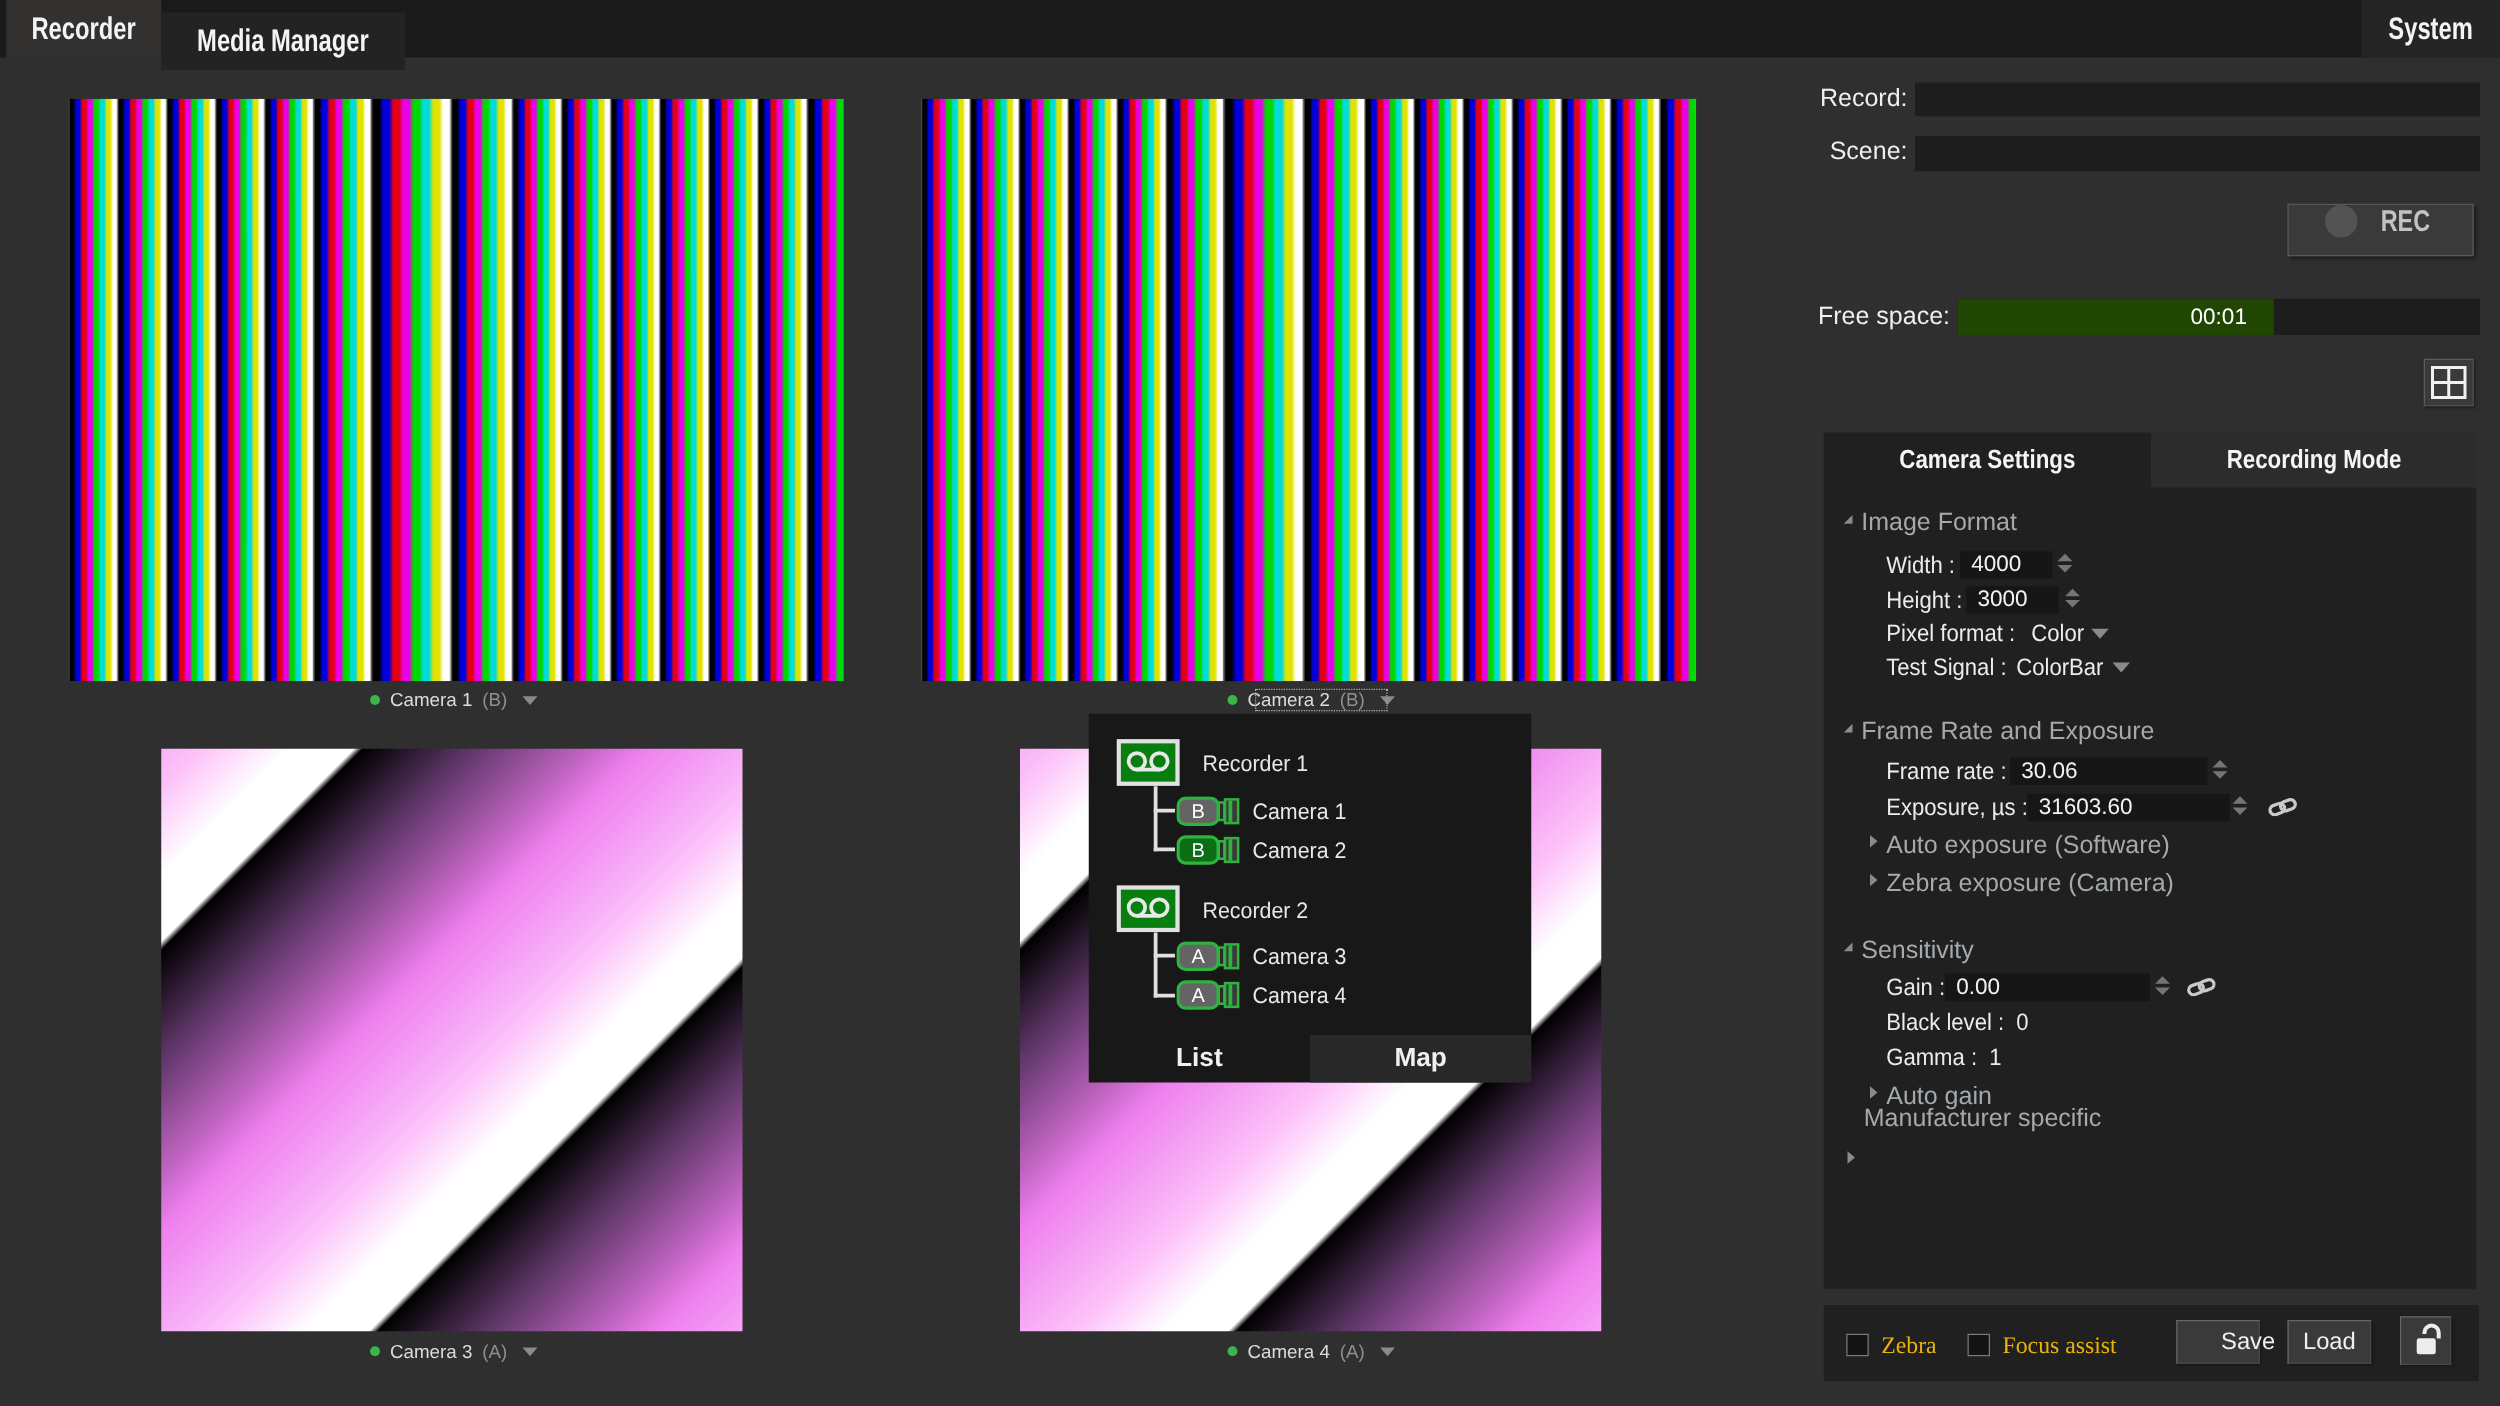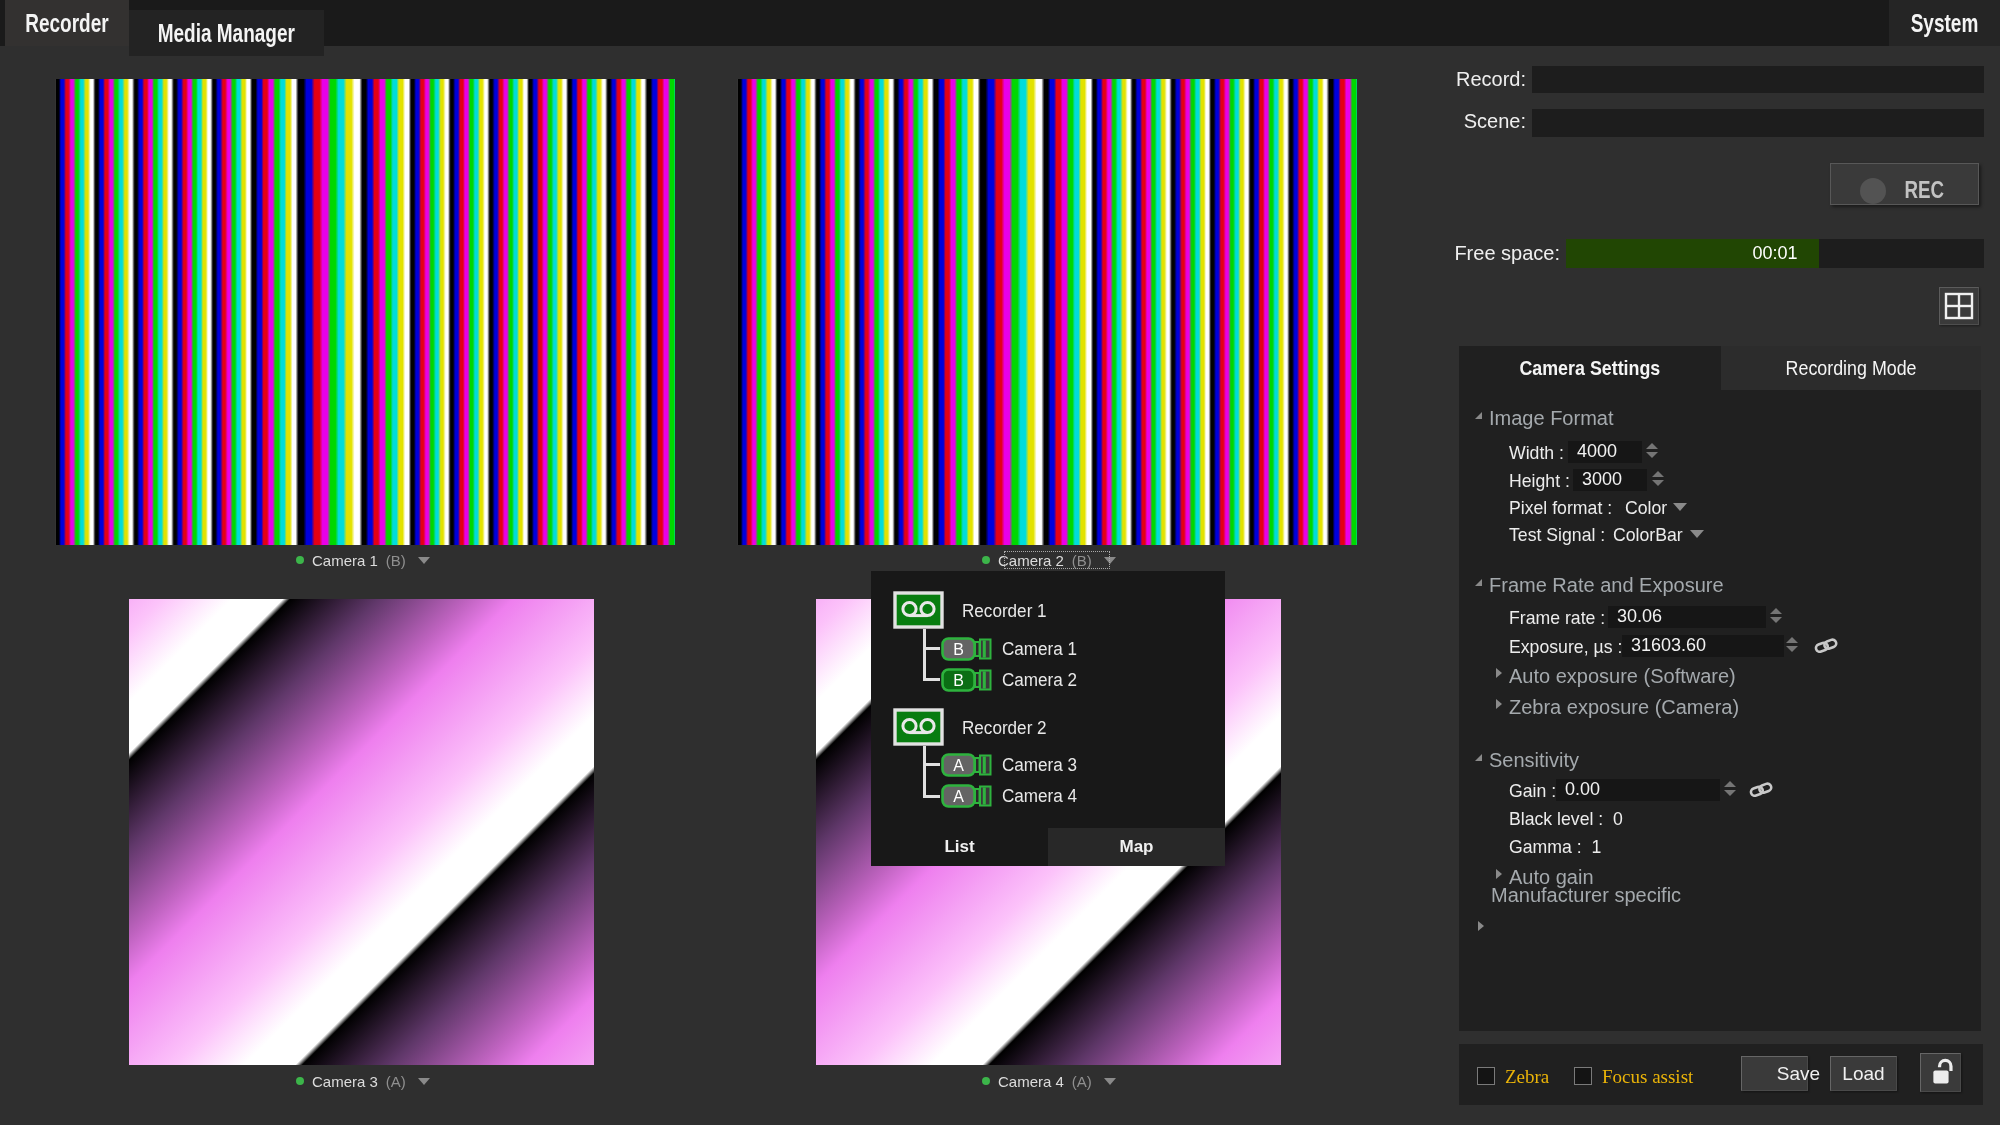--- a/index.html
+++ b/index.html
@@ -39,37 +39,37 @@
   .camlabel .dot { width:8px; height:8px; border-radius:50%; background:#3cb54a; }
   .camlabel .sub { color:#8f8f8f; }
   .camlabel .tri { width:0; height:0; border-left:6px solid transparent; border-right:6px solid transparent;
                    border-top:7px solid #8a8a8a; margin-left:4px; }
 
   
   .rlabel { position:absolute; color:#efefef; font-size:20px; text-align:right; }
   .tinput { position:absolute; background:#1d1d1d; }
   #recbtn { position:absolute; left:1830px; top:163px; width:149px; height:42px; background:#3a3a3a;
             border:1px solid #585858; box-shadow:2px 2px 3px rgba(0,0,0,0.45);
-            display:flex; align-items:flex-end; justify-content:center; gap:13px; }
+            display:flex; align-items:flex-start; justify-content:center; gap:13px; }
   #recbtn .circ { width:26px; height:26px; border-radius:50%; background:#535353; }
   #recbtn .rtxt { color:#c2c2c2; font-weight:bold; font-size:24px; transform:scaleX(0.78); transform-origin:center; }
   #freebar { position:absolute; left:1566px; top:239px; width:418px; height:29px; background:#1d1d1d; }
   #freebar .green { position:absolute; left:0; top:0; width:253px; height:29px; background:#214603; }
   #freebar .time { position:absolute; left:0; top:0; width:418px; height:29px; text-align:center;
                    line-height:29px; color:#fff; font-size:18px; }
   #gridbtn { position:absolute; left:1939px; top:287px; width:40px; height:38px; background:#3a3a3a;
              border:1px solid #4e4e4e; border-top-color:#5c5c5c; border-left-color:#5c5c5c;
              box-shadow:1px 1px 2px rgba(0,0,0,0.4); }
 
   
   #paneltabs { position:absolute; left:1459px; top:346px; width:522px; height:44px; }
   #ptab-cs { position:absolute; left:0; top:0; width:262px; height:44px; background:#202020;
              color:#f5f5f5; font-weight:bold; font-size:21px; display:flex; align-items:center; justify-content:center; }
   #ptab-rm { position:absolute; left:262px; top:0; width:260px; height:44px; background:#2c2c2c;
-             color:#f5f5f5; font-weight:normal; font-size:21px; display:flex; align-items:center; justify-content:center; }
+             color:#f5f5f5; font-weight:bold; font-size:21px; display:flex; align-items:center; justify-content:center; }
   #ptab-cs span, #ptab-rm span { display:inline-block; transform:scaleX(0.85); transform-origin:center; }
   #panel { position:absolute; left:1459px; top:390px; width:522px; height:641px; background:#202020; }
 
   .shead { position:absolute; color:#a4a9ad; font-size:20px; }
   .slabel { position:absolute; color:#ececec; font-size:19px; transform:scaleX(0.93); transform-origin:left center; }
   .sinput { position:absolute; background:#161616; color:#f2f2f2; font-size:18px; line-height:21px;
             padding-left:9px; }
   .exp { position:absolute; width:0; height:0; border-left:7px solid transparent; border-bottom:7px solid #8a8a8a; }
   .col { position:absolute; width:0; height:0; border-top:5px solid transparent; border-bottom:5px solid transparent;
          border-left:6px solid #8a8a8a; }
@@ -87,21 +87,21 @@
   .blabel { position:absolute; color:#eab308; font-size:19px;font-family:Liberation Serif, serif; }
   .btn { position:absolute; background:#3a3a3a; border:1px solid #494949; border-top-color:#666; border-left-color:#666;
          color:#f0f0f0; font-size:19px; display:flex; align-items:center; justify-content:center;
          box-shadow:1px 1px 2px rgba(0,0,0,0.4); }
 
   
   #popup { position:absolute; left:871px; top:571px; width:354px; height:295px; background:#181818; }
   .ptxt { position:absolute; color:#e8e8e8; font-size:18px; transform:scaleX(0.95); transform-origin:left center; }
   .treeline { position:absolute; background:#e0e0e0; }
   #maptab { position:absolute; left:177px; top:257px; width:177px; height:38px; background:#282828; }
-  .pbtab { position:absolute; top:257px; width:177px; height:38px; color:#f0f0f0; font-weight:bold; font-size:17px;
+  .pbtab { position:absolute; top:257px; width:177px; height:38px; color:#f0f0f0; font-weight:bold; font-size:21px;
            display:flex; align-items:center; justify-content:center; }
   .focus { position:absolute; border:1px dotted #aaa; }
 </style>
 </head>
 <body>
   <div id="topbar">
     <div class="ttab" id="tab-recorder">
       <span>Recorder</span>
     </div>
     <div class="ttab" id="tab-media">

